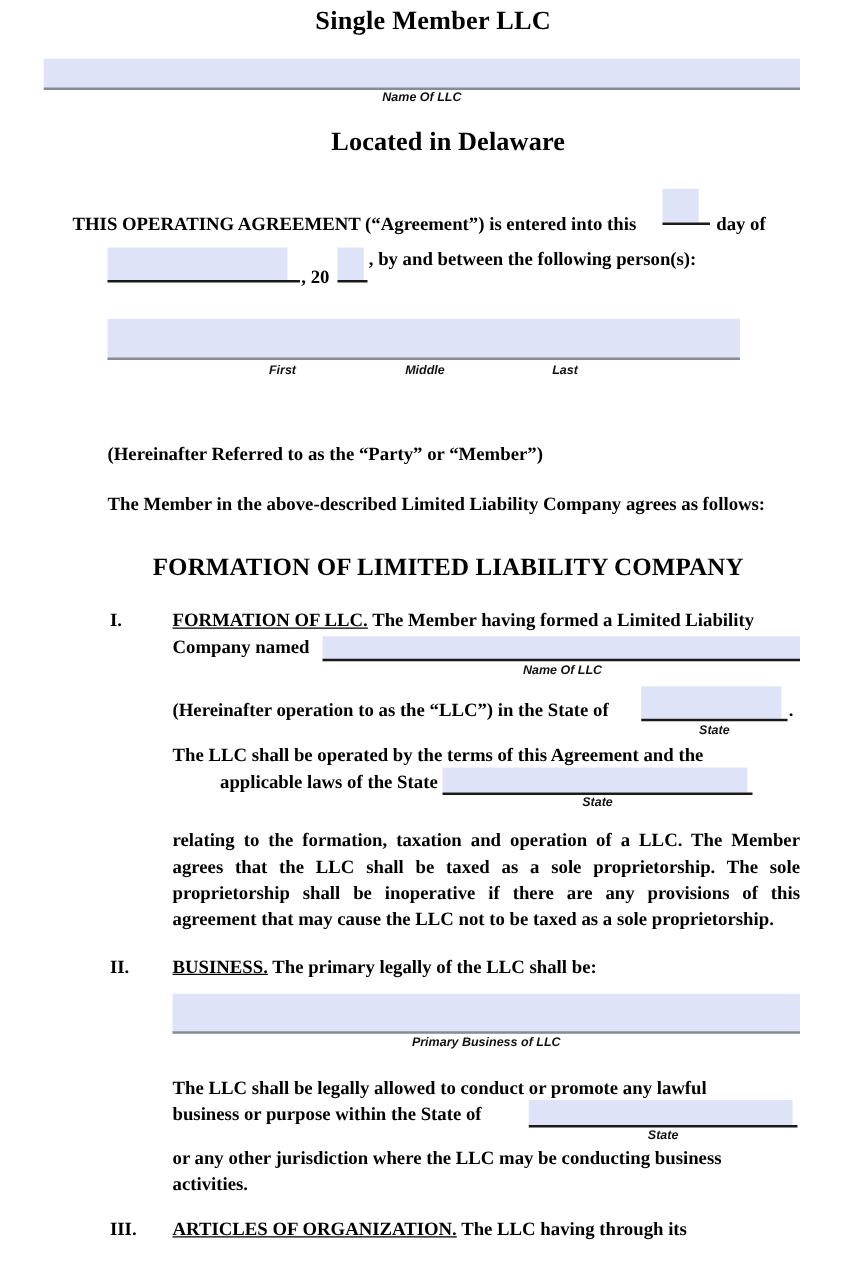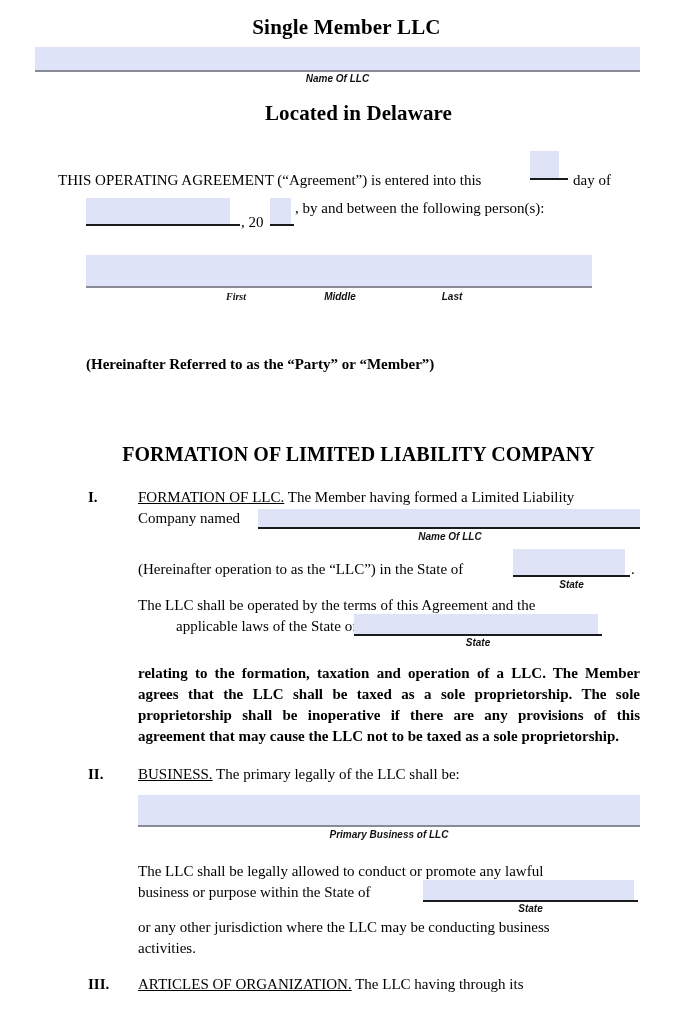--- a/index.html
+++ b/index.html
@@ -23,21 +23,20 @@
 
   
   .doc-title {
     position: absolute;
     left: 0;
     width: 693px;
     text-align: center;
     font-size: 21px;
     font-weight: 700;
     letter-spacing: .2px;
-    margin-top: 11px;
   }
 
   .section-heading {
     position: absolute;
     left: 0;
     width: 693px;
     text-align: center;
     font-size: 20px;
     font-weight: 700;
     letter-spacing: .1px;
@@ -89,21 +88,21 @@
     font-weight: 700;
     text-align: center;
     color: #111111;
     white-space: nowrap;
   }
 
   
   .frag {
     position: absolute;
     font-size: 15px;
-    font-weight: 400;
+    font-weight: 700;
     white-space: nowrap;
   }
 </style>
 </head>
 <body>
 
 <div class="page">
 
   <div class="doc-title" style="top:4px;">Single Member LLC</div>
 
@@ -123,26 +122,27 @@
   <div style="position:absolute; left:86px; top:224px; width:154px; border-bottom:2px solid #1a1a1a;"></div>
 
   <div class="frag" style="left:241px; top:214px;">, 20</div>
 
   <div class="field rule-none" style="left:270px; top:198px; width:21px; height:26px;"></div>
   <div style="position:absolute; left:270px; top:224px; width:24px; border-bottom:2px solid #1a1a1a;"></div>
 
   <div class="frag" style="left:295px; top:200px;">, by and between the following person(s):</div>
 
   <div class="field rule-grey" style="left:86px; top:255px; width:506px; height:33px;"></div>
-  <div class="field-caption" style="left:196px; top:291px; width:80px;font-family:Liberation Serif, serif;">First</div>
+  <div class="field-caption" style="left:186px; top:291px; width:80px;">First</div>
   <div class="field-caption" style="left:300px; top:291px; width:80px;">Middle</div>
   <div class="field-caption" style="left:412px; top:291px; width:80px;">Last</div>
 
   <div class="body-text" style="left:86px; top:344px; width:560px;">(Hereinafter Referred to as the “Party” or “Member”)</div>
 
+  <div class="body-text" style="left:86px; top:384px; width:551px;">The Member in the above-described Limited Liability Company agrees as follows:</div>
 
   <div class="section-heading" style="top:443px;">FORMATION OF LIMITED LIABILITY COMPANY</div>
 
   <div class="roman" style="left:88px; top:489px;">I.</div>
 
   <div class="frag" style="left:138px; top:489px;">
     <span class="u-label">FORMATION OF LLC.</span><span> The Member having formed a Limited Liability</span>
   </div>
 
   <div class="frag" style="left:138px; top:510px;">Company named</div>

